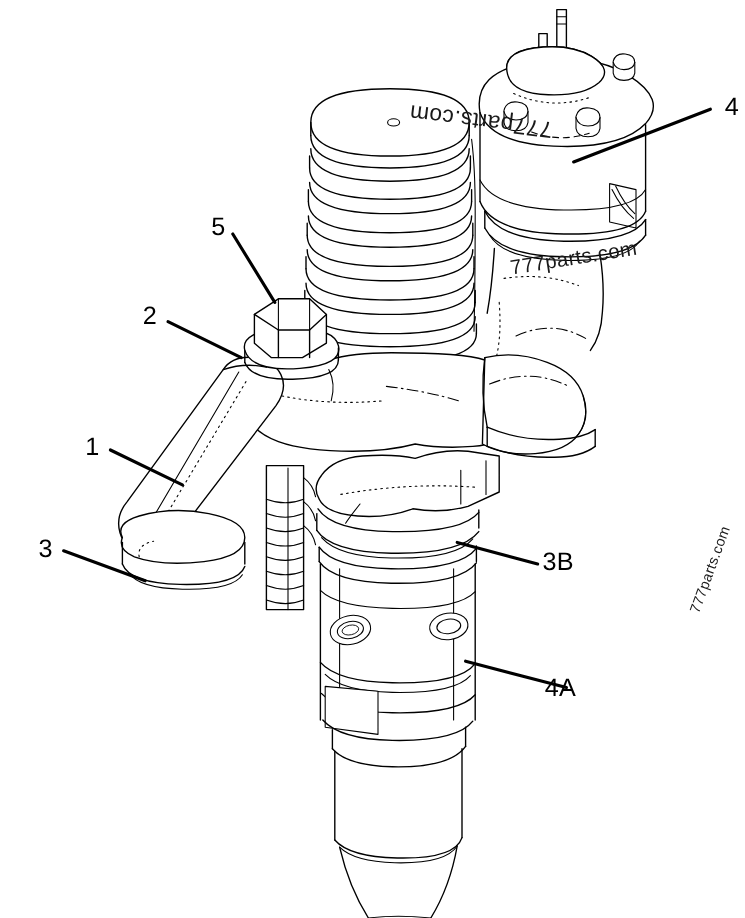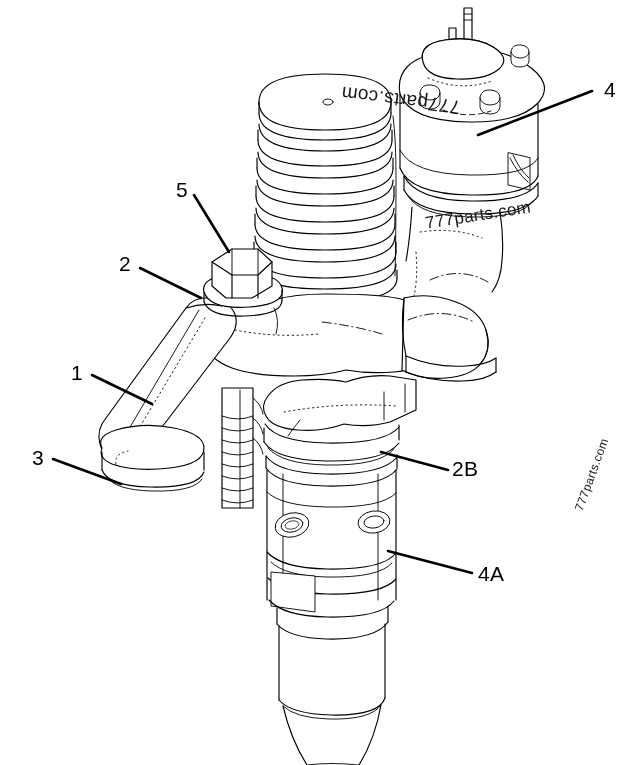--- a/index.html
+++ b/index.html
@@ -282,21 +282,21 @@
       <line class="ln-thick" x1="472" y1="573" x2="388" y2="551"></line>
       <line class="ln-thick" x1="448" y1="470" x2="381" y2="452"></line>
       <line class="ln-thick" x1="194" y1="195" x2="229" y2="252"></line>
     </g>
   </svg>
 
   <div class="callout-label" style="left:71px;  top:362px;">1</div>
   <div class="callout-label" style="left:119px; top:253px;">2</div>
   <div class="callout-label" style="left:32px;  top:447px;">3</div>
   <div class="callout-label" style="left:604px; top:79px;">4</div>
-  <div class="callout-label" style="left:478px; top:563px;">4A</div>
-  <div class="callout-label" style="left:452px; top:458px;">2B</div>
+  <div class="callout-label" style="left:454px; top:563px;">4A</div>
+  <div class="callout-label" style="left:452px; top:458px;">3B</div>
   <div class="callout-label" style="left:176px; top:179px;">5</div>
 
   <div class="wm" id="wm-top">777parts.com</div>
   <div class="wm" id="wm-mid">777parts.com</div>
   <div class="wm" id="wm-side">777parts.com</div>
 
 </div>
 
 </body></html>

